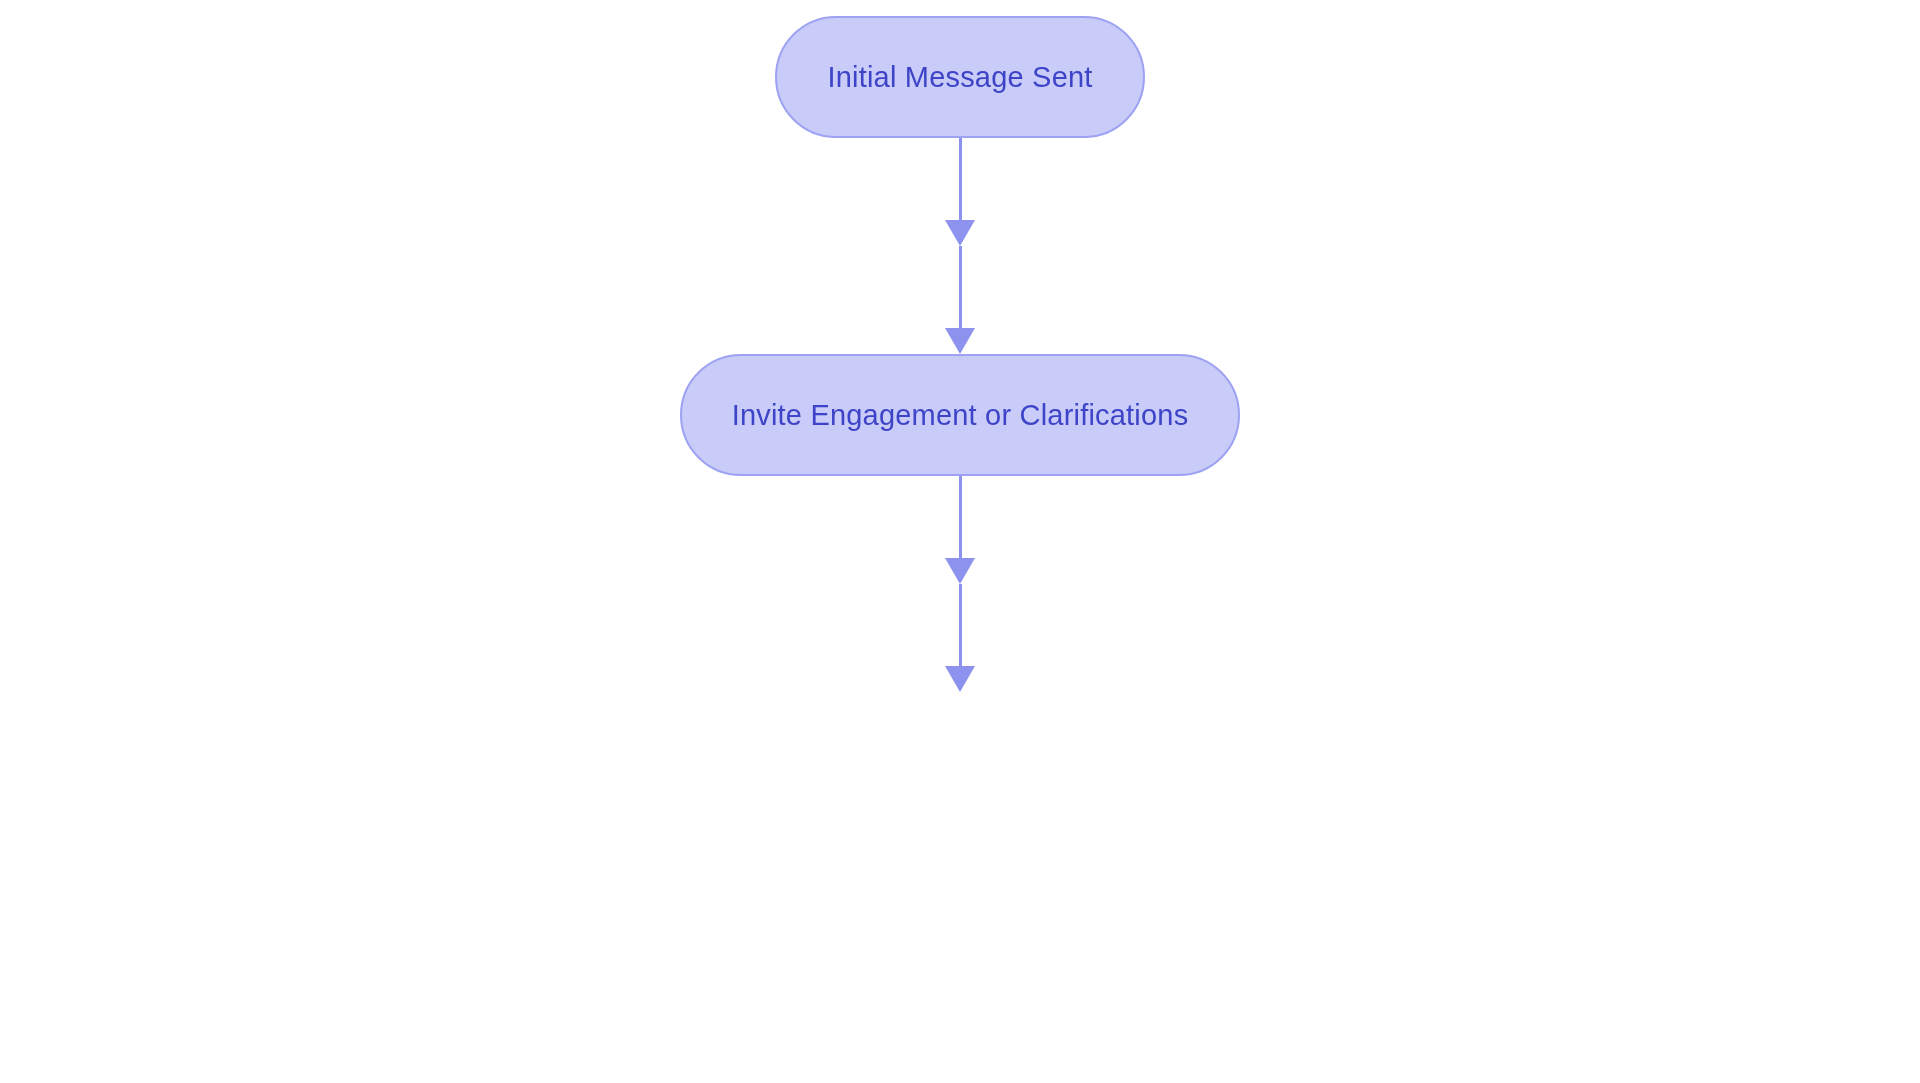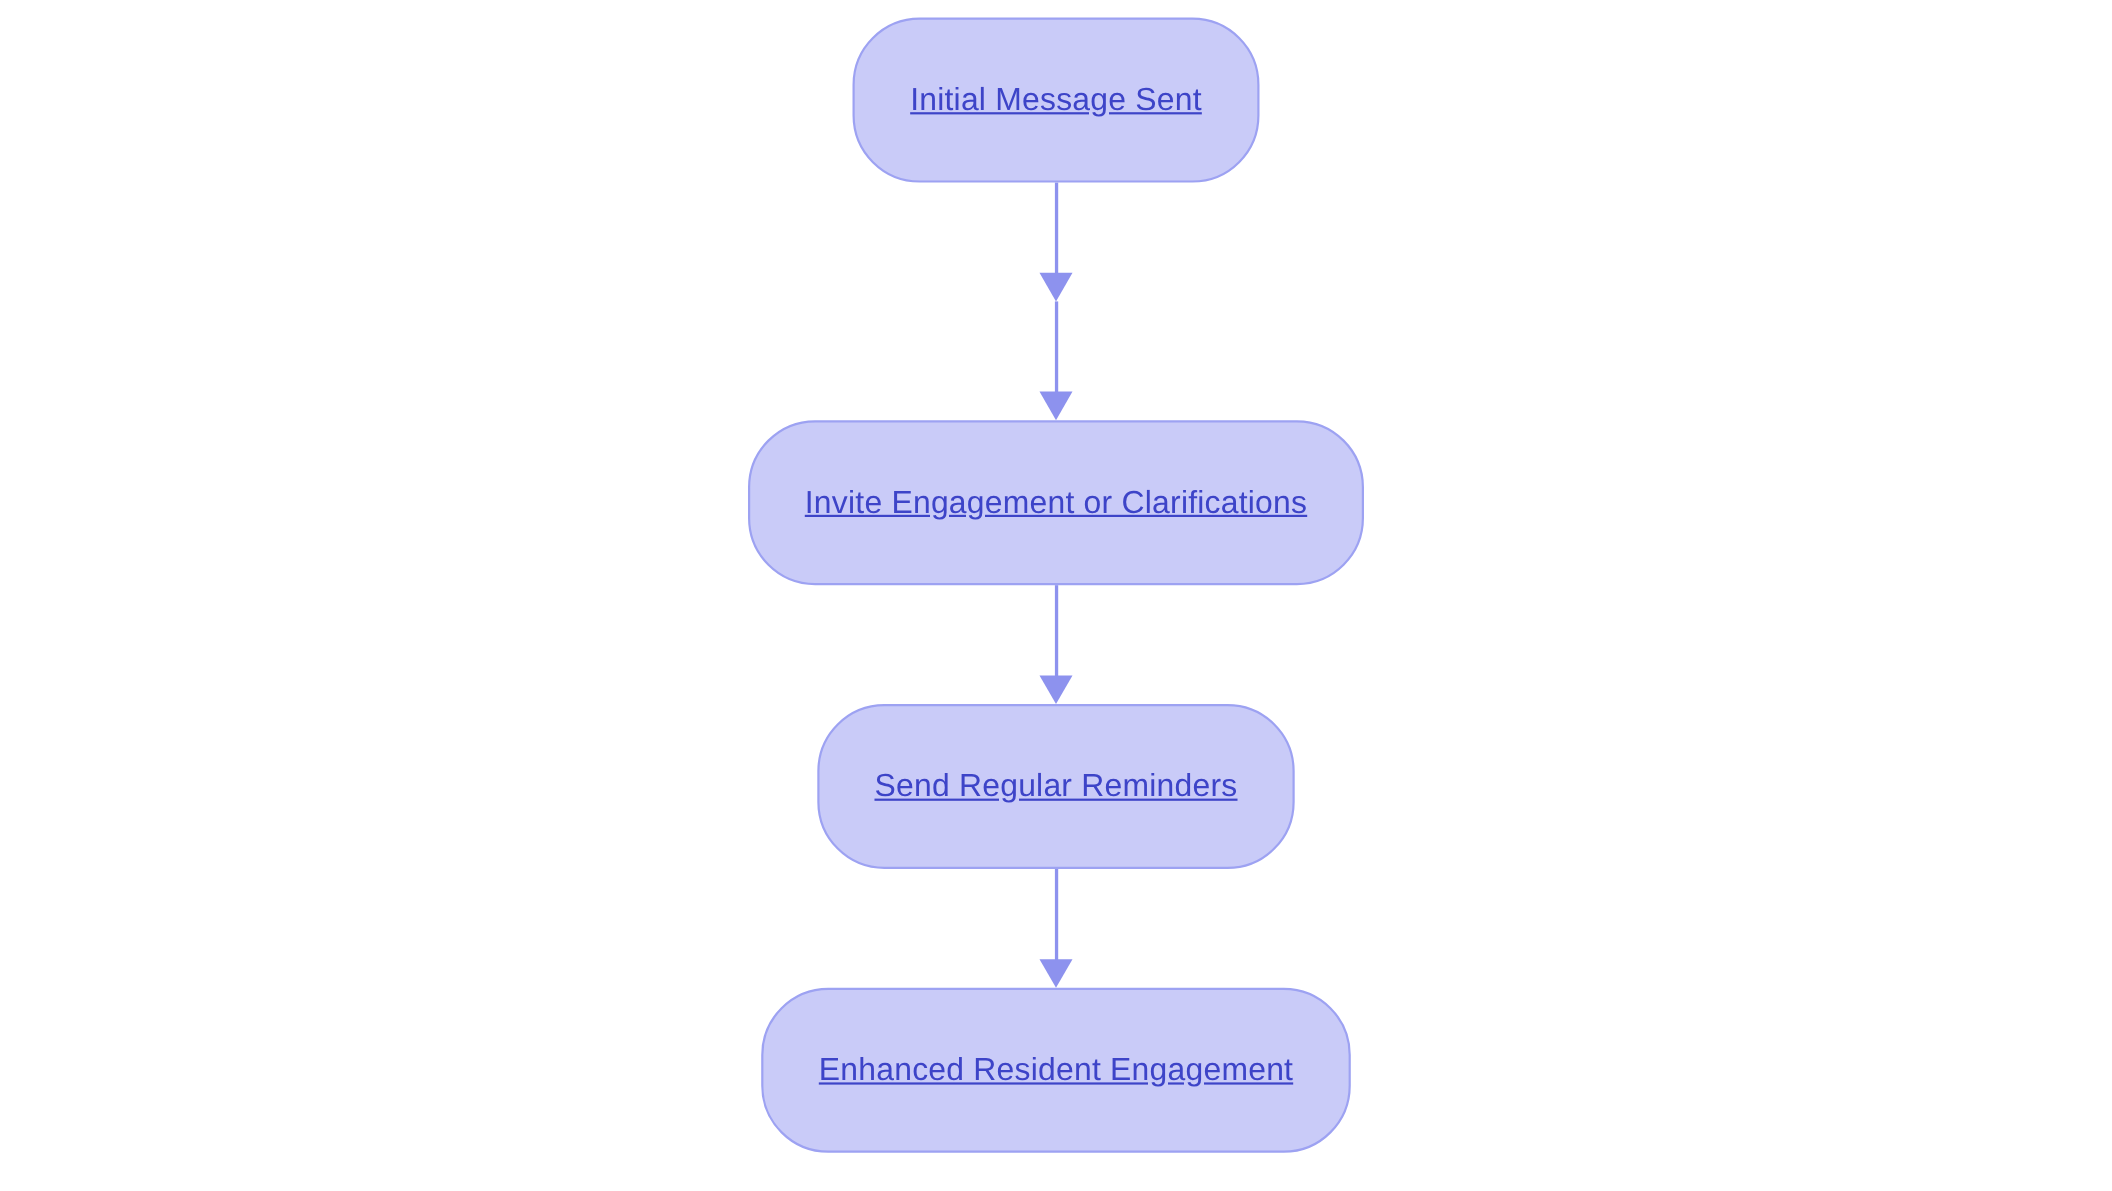--- a/index.html
+++ b/index.html
@@ -19,34 +19,33 @@
   }
   .canvas {
     width: 100%;
     height: 100%;
     display: flex;
     flex-direction: column;
     align-items: center;
     padding-top: 16px;
   }
   .node {
-    height: 150px;
+    height: 122px;
     border-radius: 61px;
     background: var(--node-fill);
     border: 2px solid var(--node-border);
     color: var(--node-text);
     display: flex;
     align-items: center;
     justify-content: center;
     padding: 0 50px;
     font-size: 29px;
     letter-spacing: 0.2px;
     white-space: nowrap;
     flex: 0 0 auto;
-    text-decoration: underline;
   }
   .arrow {
     height: 108px;
     display: flex;
     flex-direction: column;
     align-items: center;
     flex: 0 0 auto;
   }
   .arrow .shaft {
     width: 3px;
@@ -84,26 +83,20 @@
 
   <div class="node">
     <span>Invite Engagement or Clarifications</span>
   </div>
 
   <div class="arrow">
     <div class="shaft"></div>
     <div class="head"></div>
   </div>
 
-  <div class="node">
-    <span>Send Regular Reminders</span>
-  </div>
 
   <div class="arrow">
     <div class="shaft"></div>
     <div class="head"></div>
   </div>
 
-  <div class="node">
-    <span>Enhanced Resident Engagement</span>
-  </div>
 
 </div>
 
 </body></html>

